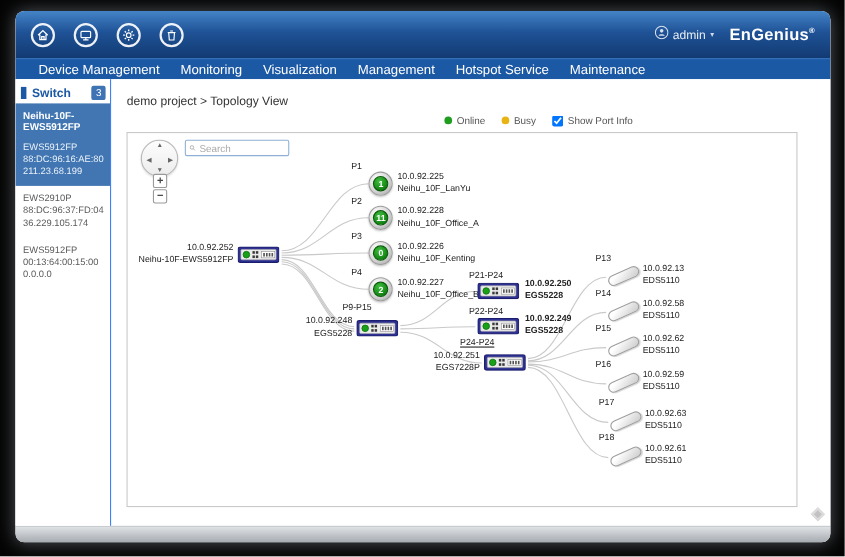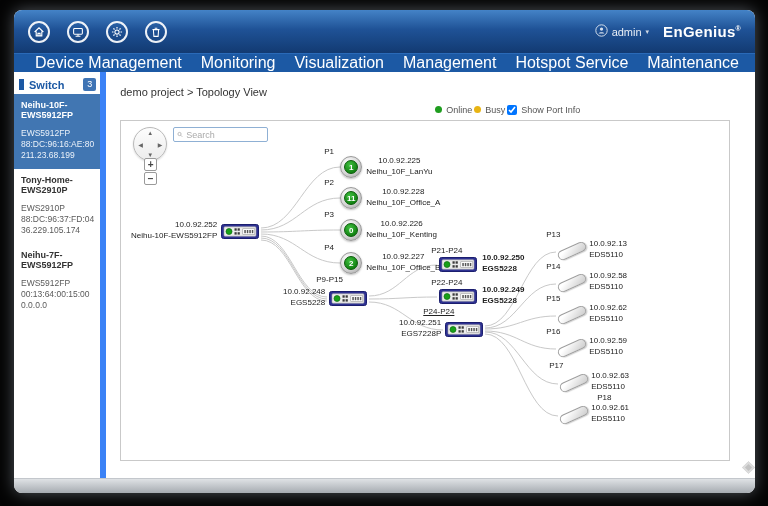--- a/index.html
+++ b/index.html
@@ -15,39 +15,39 @@
                  margin-right:17px; display:flex; align-items:center; justify-content:center; cursor:pointer; }
   .titlebar-right { margin-left:auto; display:flex; align-items:center; color:#fff; }
   .user-wrap { display:flex; align-items:center; gap:4px; cursor:pointer; margin-right:14px; }
   .user-name { font-size:11px; color:#e8eef6; }
   .caret { font-size:7px; color:#cfd9e6; }
   .brand { font-size:15px; font-weight:bold; letter-spacing:.3px; color:#fff; }
   .brand sup { font-size:7px; }
   
   .menubar { height:19px; background:#1c59a4; border-top:1px solid #2a6ab8; display:flex; align-items:center;
              padding-left:21px; gap:19px; }
-  .menu-item { font-size:16px; color:#fff; cursor:pointer; white-space:nowrap; }
+  .menu-item { font-size:12px; color:#fff; cursor:pointer; white-space:nowrap; }
   
   .body { display:flex; height:406px; background:#fff; }
-  .sidebar { width:101px; border-right:6px solid #3b82f6; background:#fff; }
+  .sidebar { width:101px; border-right:1px solid #3b82f6; background:#fff; }
   .sb-header { display:flex; align-items:center; height:19px; padding:0 4px 0 5px; margin-top:3px; }
   .sb-accent { width:5px; height:11px; background:#1c59a4; margin-right:5px; }
   .sb-title { font-size:11px; font-weight:bold; color:#1c59a4; }
   .sb-badge { margin-left:auto; width:13px; height:13px; background:#3f74b4; color:#fff; font-size:9px;
               border-radius:2px; text-align:center; line-height:13px; }
   .sb-item { padding:6px 6px 8px 7px; cursor:pointer; }
   .sb-item .sb-name { font-size:9px; font-weight:bold; color:#333; margin-bottom:8px; }
   .sb-item .sb-detail { font-size:8.5px; line-height:11px; color:#5a5a5a; }
   .sb-item.selected { background:#4176b2; }
   .sb-item.selected .sb-name { color:#fff; }
   .sb-item.selected .sb-detail { color:#eaf1f9; }
   
   .content { position:relative; flex:1; padding:8px 30px 0 14px; }
   .breadcrumb { font-size:11px; color:#333; margin-top:6px; height:15px; }
-  .legendrow { display:flex; justify-content:flex-end; align-items:center; gap:2px;
+  .legendrow { display:flex; justify-content:flex-end; align-items:center; gap:15px;
                padding-right:150px; height:17px; margin-bottom:2px; }
   .lg-group { display:flex; align-items:center; gap:4px; font-size:9px; color:#555; }
   .lg-dot { width:7px; height:7px; border-radius:50%; display:inline-block; }
   .lg-check { width:10px; height:10px; margin:0; }
   .canvas { position:relative; width:610px; height:341px; border:1px solid #c9c9c9; background:#fff; overflow:hidden; }
   
   .navpad { position:absolute; left:12px; top:6px; width:34px; height:34px; border-radius:50%;
             border:1px solid #b9b9b9; background:linear-gradient(#fdfdfd,#ececec); box-shadow:0 1px 2px rgba(0,0,0,.15); cursor:pointer; }
   .navpad span { position:absolute; font-size:6px; color:#666; cursor:pointer; }
   .pan-up { left:13px; top:2px; } .pan-down { left:13px; bottom:2px; }
@@ -70,21 +70,21 @@
   .ap-core { width:14px; height:14px; border-radius:50%; border:1px solid #0a5c0a; color:#fff;
              background:radial-gradient(circle at 40% 32%, #3fbf3f, #108010 75%);
              font-size:8px; font-weight:bold; display:flex; align-items:center; justify-content:center; }
   .eds-bar { position:absolute; left:-15px; top:-6px; width:30px; height:10px; border-radius:5px;
              transform:rotate(-24deg); background:linear-gradient(150deg,#ffffff 20%,#cccccc);
              border:1px solid #9e9e9e; box-shadow:1px 1px 1px rgba(0,0,0,.18); cursor:pointer; }
   .nport { position:absolute; font-size:8px; color:#222; white-space:nowrap; }
   .ntext { position:absolute; font-size:8px; color:#222; line-height:10.5px; white-space:nowrap; }
   .ntext.side-left { right:23px; top:-12px; text-align:right; }
   .ntext.side-right { left:24px; top:-12px;font-weight:bold; }
-  .ntext.side-ap { left:15px; top:-11px;text-align:center; }
+  .ntext.side-ap { left:15px; top:-11px; }
   .ntext.side-eds { left:17px; top:-13px; }
   
   .resize-handle { position:absolute; right:7px; bottom:6px; width:9px; height:9px; transform:rotate(45deg);
                    background:#c2c2c2; border:2px solid #dcdcdc; cursor:pointer; }
   .footerbar { height:15px; background:linear-gradient(#dfe2e5,#a6abb1); border-top:1px solid #c3c7cc; }
 </style>
 </head>
 <body>
 
 <div class="page">
@@ -156,27 +156,25 @@
           <span class="sb-badge">3</span>
         </div>
         <div class="sb-list">
             <div class="sb-item selected">
               <div class="sb-name">Neihu-10F-EWS5912FP</div>
               <div class="sb-detail">EWS5912FP</div>
               <div class="sb-detail">88:DC:96:16:AE:80</div>
               <div class="sb-detail">211.23.68.199</div>
             </div>
             <div class="sb-item">
-              <div class="sb-name">Tony-Home-EWS2910P</div>
               <div class="sb-detail">EWS2910P</div>
               <div class="sb-detail">88:DC:96:37:FD:04</div>
               <div class="sb-detail">36.229.105.174</div>
             </div>
             <div class="sb-item">
-              <div class="sb-name">Neihu-7F-EWS5912FP</div>
               <div class="sb-detail">EWS5912FP</div>
               <div class="sb-detail">00:13:64:00:15:00</div>
               <div class="sb-detail">0.0.0.0</div>
             </div>
           </div>
       </div>
 
       <div class="content">
         <div class="breadcrumb">demo project &gt; Topology View</div>
         <div class="legendrow">
@@ -398,21 +396,21 @@
               <div class="tnode" style="left: 453px; top: 263px;">
                 <div class="eds-bar"></div>
                 <div class="nport" style="left: -25px; top: -23px;">P17</div>
                 <div class="ntext side-eds">
                   <div>10.0.92.63</div>
                   <div>EDS5110</div>
                 </div>
               </div>
               <div class="tnode" style="left: 453px; top: 295px;">
                 <div class="eds-bar"></div>
-                <div class="nport" style="left: -25px; top: -23px; margin-left: 48px;">P18</div>
+                <div class="nport" style="left: -25px; top: -23px;">P18</div>
                 <div class="ntext side-eds">
                   <div>10.0.92.61</div>
                   <div>EDS5110</div>
                 </div>
               </div>
             </div>
           <div class="navpad">
             <span class="pan-up">▲</span>
             <span class="pan-down">▼</span>
             <span class="pan-left">◀</span>

